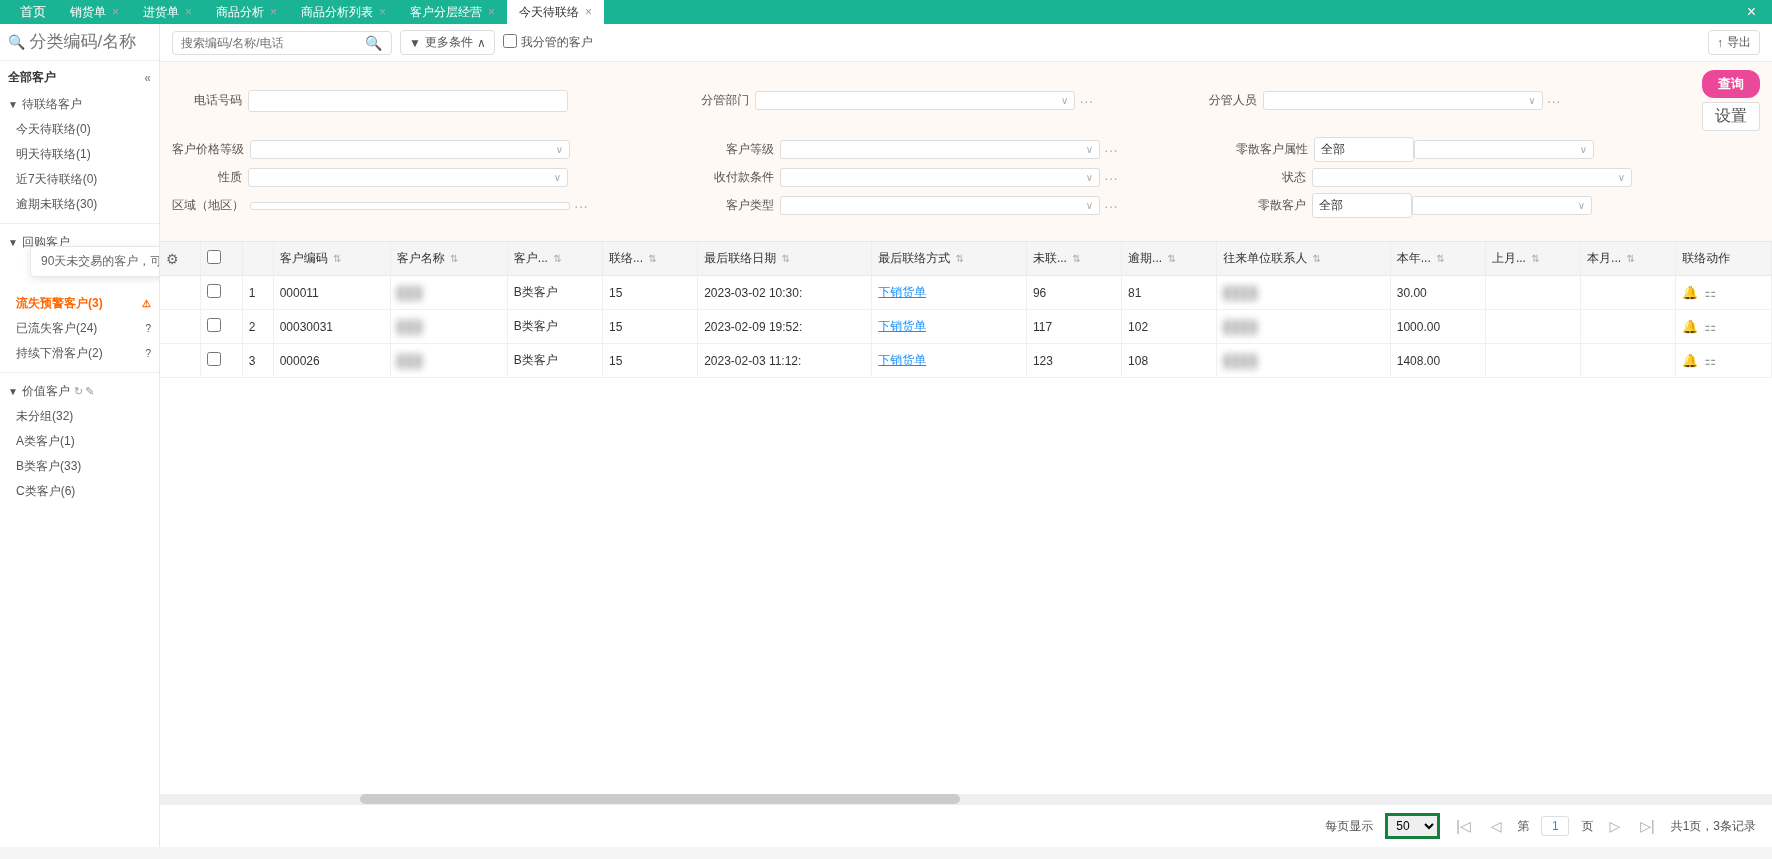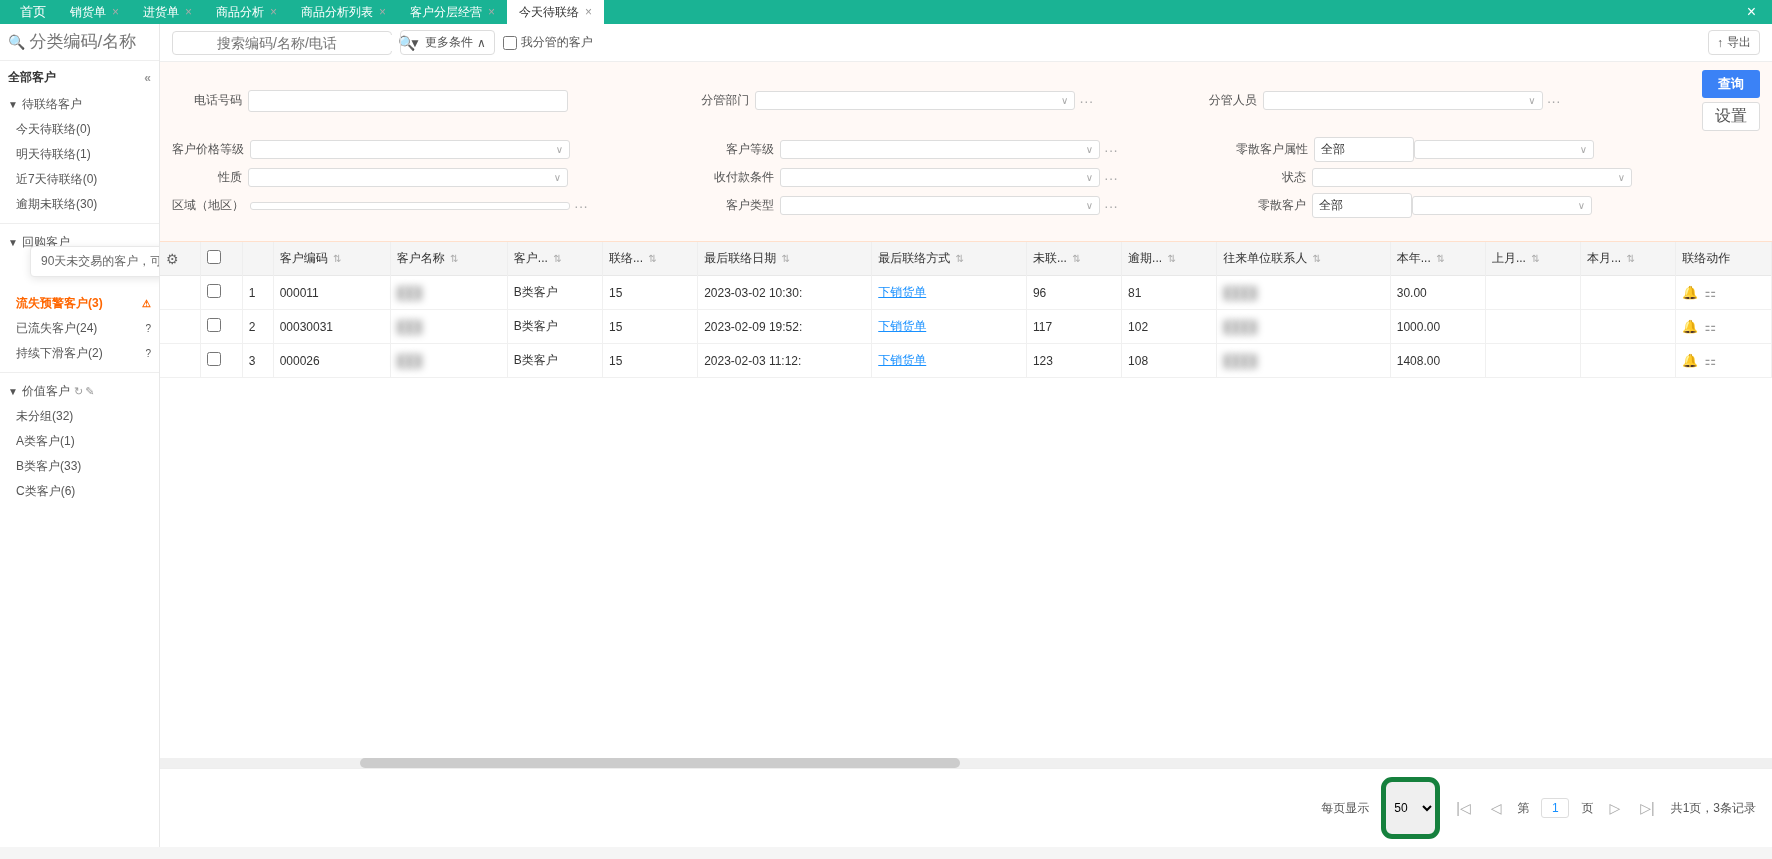--- a/index.html
+++ b/index.html
@@ -129,21 +129,21 @@
       width: 220px;
       background: #fff;
     }
     .filter-search input { border: none; outline: none; font-size: 12px; flex: 1; }
     .filter-search .icon { color: #ff6600; font-size: 14px; cursor: pointer; }
     .filter-btn {
       display: flex; align-items: center; gap: 4px;
       color: #555; cursor: pointer; font-size: 12px; padding: 3px 8px;
       border: 1px solid #ddd; border-radius: 4px;
     }
-    .filter-check { display: flex; align-items: center; gap: 4px; color: #555; font-size: 12px; cursor: pointer; }
+    .filter-check { display: flex; gap: 4px; color: #555; font-size: 12px; cursor: pointer; }
     .export-btn {
       margin-left: auto;
       display: flex; align-items: center; gap: 4px;
       color: #555; cursor: pointer; font-size: 12px; padding: 3px 8px;
       border: 1px solid #ddd; border-radius: 4px;
     }
 
     
     .advanced-filter {
       background: #fff9f6;
@@ -175,21 +175,21 @@
       background: #fff;
       display: flex; align-items: center; justify-content: space-between;
       cursor: pointer; color: #333;
     }
     .filter-select .arrow { color: #aaa; font-size: 10px; }
     .filter-dots { color: #aaa; font-size: 14px; cursor: pointer; margin-left: 4px; }
     .filter-actions {
       display: flex; flex-direction: column; gap: 4px; margin-left: 8px;
     }
     .btn-query {
-      background: #3b82f6; color: #fff; border: none; border-radius: 3px;
+      background: #ec4899; color: #fff; border: none; border-radius: 12px;
       padding: 5px 16px; font-size: 13px; cursor: pointer; font-weight: bold;
     }
     .btn-settings {
       background: #fff; color: #555; border: 1px solid #ddd; border-radius: 3px;
       padding: 3px 12px; font-size: 16px; cursor: pointer;
     }
 
     
     .table-container {
       flex: 1;
@@ -228,22 +228,22 @@
     
     .table-footer {
       display: flex; align-items: center; justify-content: flex-end;
       padding: 8px 16px;
       border-top: 1px solid #eee;
       background: #fff;
       gap: 12px;
       font-size: 12px; color: #555;
     }
     .page-size-select {
-      border: 5px solid #15803d; border-radius: 11px;
-      padding: 18px 4px; font-size: 12px;
+      border: 3px solid #15803d; border-radius: 0;
+      padding: 2px 4px; font-size: 12px;
     }
     .page-btn { color: #aaa; cursor: pointer; font-size: 14px; padding: 0 4px; }
     .page-input {
       border: 1px solid #ddd; border-radius: 3px;
       width: 28px; text-align: center; font-size: 12px; padding: 2px;
       color: #1890ff;
     }
     .scrollbar-area {
       height: 10px; background: #f0f0f0; position: relative;
       overflow: hidden;
@@ -373,21 +373,21 @@
       <div class="sidebar-item">
         <span>C类客户(6)</span>
       </div>
     </div>
   </div>
 
   <div class="content">
 
     <div class="filter-bar">
       <div class="filter-search">
-        <input type="text" style="font-size: 14px; flex: 1 1 0%; border: none; outline: none; margin-left: 36px;" placeholder="搜索编码/名称/电话">
+        <input type="text" style="font-size: 12px; flex: 1 1 0%; border: none; outline: none;" placeholder="搜索编码/名称/电话">
         <span class="icon" style="color:#ff6600;">🔍</span>
       </div>
       <div class="filter-btn">
         <span>▼</span>
         <span>更多条件</span>
         <span>∧</span>
       </div>
       <div class="filter-check">
         <input type="checkbox" class="cb" style="">
         <span>我分管的客户</span>

